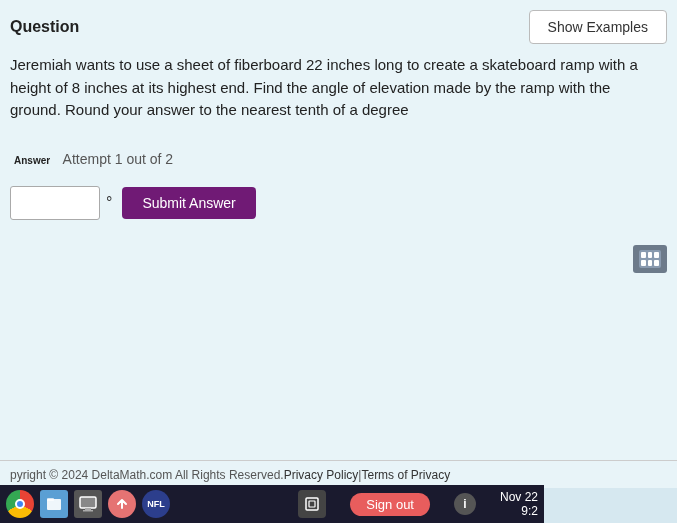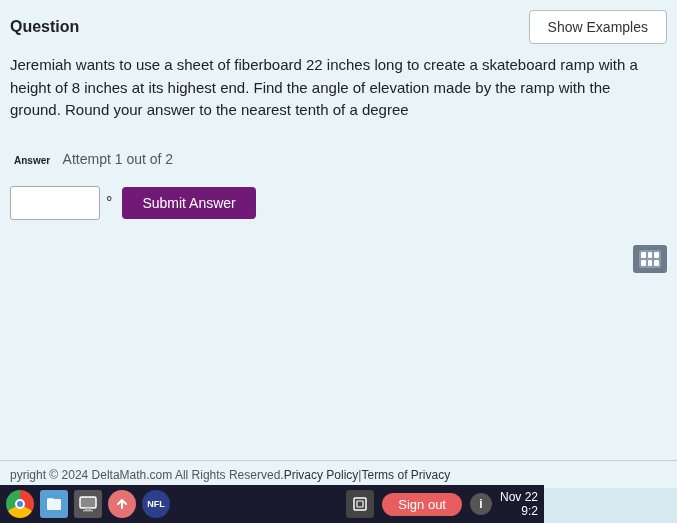--- a/index.html
+++ b/index.html
@@ -228,21 +228,21 @@
       font-weight: bold;
       display: flex;
       align-items: center;
       justify-content: center;
     }
 
     .taskbar-right {
       margin-left: auto;
       display: flex;
       align-items: center;
-      gap: 8px;
+      gap: 24px;
     }
 
     .clipboard-icon {
       width: 28px;
       height: 28px;
       border-radius: 4px;
       background: #444;
       display: flex;
       align-items: center;
       justify-content: center;

